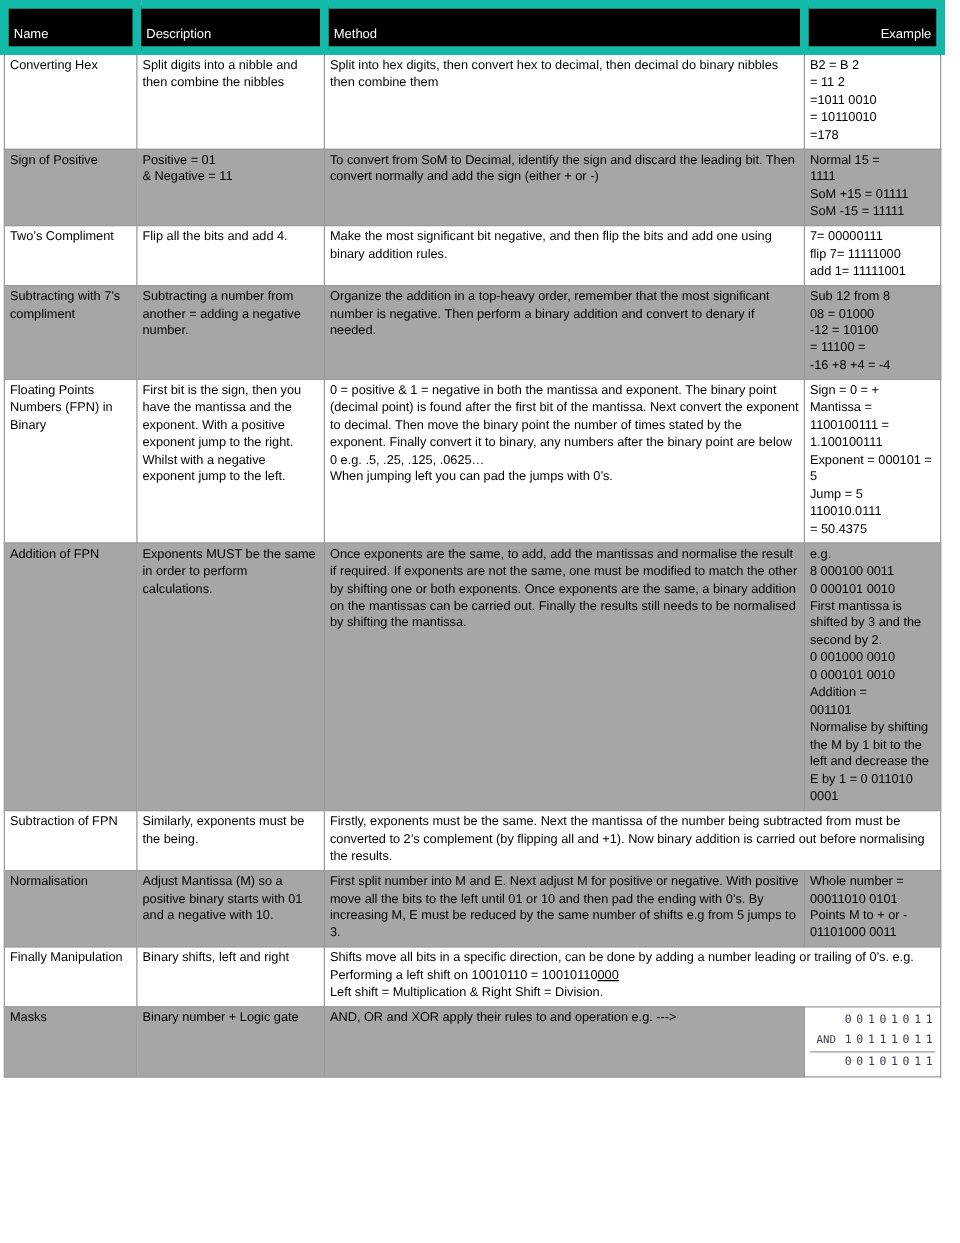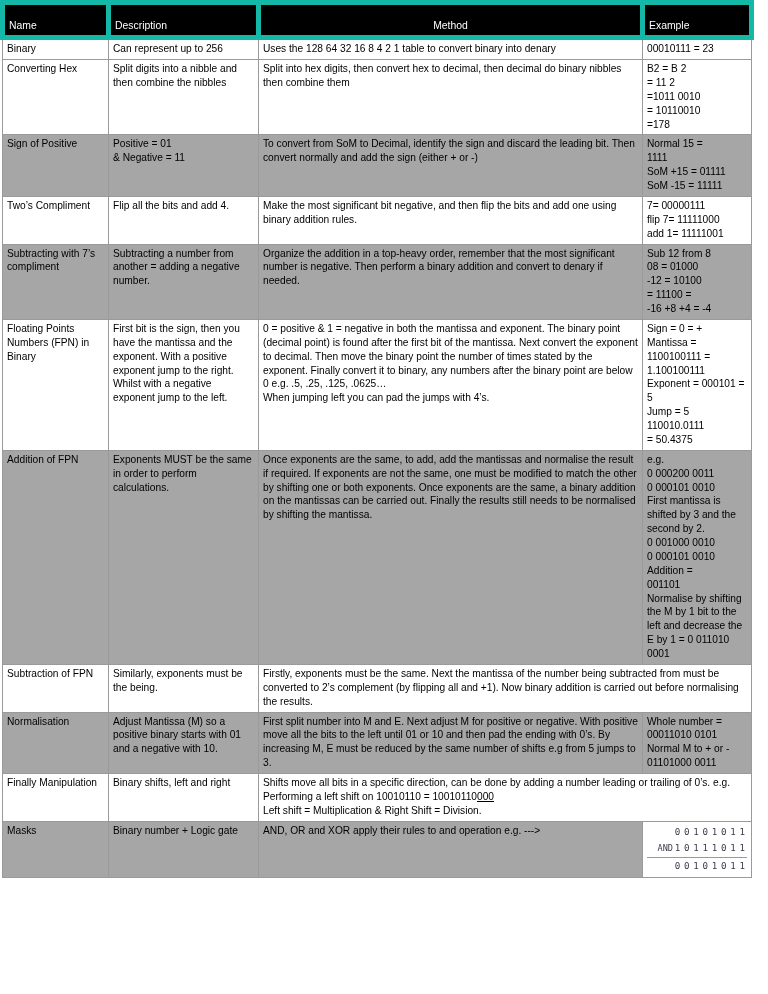--- a/index.html
+++ b/index.html
@@ -36,21 +36,21 @@
     vertical-align: top;
     text-align: left;
     font-weight: normal;
     word-wrap: break-word;
     overflow-wrap: break-word;
   }
   
   tr.hdr th {
     background: #000000;
     color: #ffffff;
-    border: 5px solid #14b8a6;
+    border: 7px solid #14b8a6;
     font-weight: normal;
     padding: 14px 4px 2px 4px;
     font-size: 10.4px;
   }
   
   tr.shade td {
     background: #a6a6a6;
   }
   tr.plain td {
     background: #ffffff;
@@ -80,21 +80,21 @@
   table.masktab td {
     border: none;
     padding: 2px 0 2px 0;
     text-align: center;
     vertical-align: middle;
     background: #ffffff;
     color: #3a3a4a;
   }
   table.masktab td.oplabel {
     width: 26px;
-    text-align: right;
+    text-align: center;
     font-size: 8.6px;
     margin-top: 32px;
   }
   table.masktab tr.opline td {
     border-bottom: 1px solid #9a9a9a;
   }
   td.maskcell {
     background: #ffffff !important;
     padding: 3px 4px 4px 4px;
     vertical-align: top;
@@ -110,35 +110,27 @@
     <col style="width:106px">
     <col style="width:150px">
     <col style="width:384px">
     <col style="width:109px">
   </colgroup>
 
   <thead>
     <tr class="hdr">
       <th>Name</th>
       <th>Description</th>
-      <th style="text-align:center">Method</th>
-      <th style="text-align:left">Example</th>
+      <th style="">Method</th>
+      <th style="text-align:right">Example</th>
     </tr>
   </thead>
 
   <tbody>
 
-  <tr class="plain">
-    <td class="name">Binary</td>
-    <td>Can represent up to 256</td>
-    <td>Uses the 128 64 32 16 8 4 2 1 table to convert binary into denary</td>
-    <td class="lines">
-      <span>00010111 = 23</span>
-    </td>
-  </tr>
 
 
   <tr class="plain">
     <td class="name">Converting Hex</td>
     <td>Split digits into a nibble and then combine  the nibbles</td>
     <td>Split into hex digits, then convert hex to decimal, then decimal do binary nibbles then combine them</td>
     <td class="lines">
       <span>B2 = B   2</span>
       <span>= 11    2</span>
       <span>=1011    0010</span>
@@ -184,42 +176,42 @@
       <span>= 11100 =</span>
       <span>-16 +8 +4 = -4</span>
     </td>
   </tr>
 
   <tr class="plain">
     <td class="name">Floating Points Numbers (FPN) in Binary</td>
     <td style="width:148px">First bit is the sign, then you have the mantissa and the exponent. With a positive exponent jump to the right. Whilst with a negative exponent jump to the left.</td>
     <td class="lines">
       <span>0 = positive &amp; 1 = negative in both the mantissa and exponent.  The binary point (decimal point) is found after the first bit of the mantissa. Next convert the exponent to decimal. Then move the binary point the number of times stated by the exponent. Finally convert it to binary, any numbers after the binary point are below 0 e.g. .5, .25, .125, .0625…</span>
-      <span>When jumping left you can pad the jumps with 4’s.</span>
+      <span>When jumping left you can pad the jumps with 0’s.</span>
     </td>
     <td class="lines">
       <span>Sign = 0 = +</span>
       <span>Mantissa =</span>
       <span>1100100111 =</span>
       <span>1.100100111</span>
       <span>Exponent = 000101 =</span>
       <span>5</span>
       <span>Jump = 5</span>
       <span>110010.0111</span>
       <span>= 50.4375</span>
     </td>
   </tr>
 
   <tr class="shade">
     <td class="name">Addition of FPN</td>
     <td style="width:100px">Exponents MUST be the same in order to perform calculations.</td>
     <td style="width:250px">Once exponents are the same, to add, add the mantissas and normalise the result if required. If exponents are not the same, one must be modified to match the other by shifting one or both exponents. Once exponents are the same, a binary addition on the mantissas can be carried out. Finally the results still needs to be normalised by shifting the mantissa.</td>
     <td class="lines" style="width:293px" colspan="1">
       <span>e.g.</span>
-      <span>0  000200  0011</span>
+      <span>8  000100  0011</span>
       <span>0  000101  0010</span>
       <span>First mantissa is shifted by 3 and the second by 2.</span>
       <span>0  001000  0010</span>
       <span>0  000101  0010</span>
       <span>Addition =</span>
       <span> 001101</span>
       <span>Normalise by shifting the M by 1 bit to the left and decrease the E by 1 = 0  011010  0001</span>
     </td>
   </tr>
 
@@ -229,21 +221,21 @@
     <td colspan="2">Firstly, exponents must be the same. Next the mantissa of the number being subtracted from must be converted to 2’s complement (by flipping all and +1). Now binary addition is carried out before normalising the results.</td>
   </tr>
 
   <tr class="shade">
     <td class="name">Normalisation</td>
     <td style="width:140px">Adjust Mantissa (M) so a positive binary starts with 01 and a negative with 10.</td>
     <td style="width:350px">First split number into M and E. Next adjust M for positive or negative. With positive move all the bits to the left until 01 or 10 and then pad the ending with 0’s. By increasing M, E must be reduced by the same number of shifts e.g from 5 jumps to 3.</td>
     <td class="lines" style="width:119px">
       <span>Whole number =</span>
       <span>00011010  0101</span>
-      <span>Normal M to + or -</span>
+      <span>Points M to + or -</span>
       <span>01101000  0011</span>
     </td>
   </tr>
 
   <tr class="plain">
     <td class="name">Finally Manipulation</td>
     <td style="width:86px">Binary shifts, left and right</td>
     <td class="lines" colspan="2">
       <span><span>Shifts move all bits in a specific direction, can be done by adding a number leading or trailing of 0’s. e.g. Performing a left shift on 10010110 = 10010110</span><span class="uline">000</span></span>
       <span>Left shift = Multiplication &amp; Right Shift = Division.</span>

